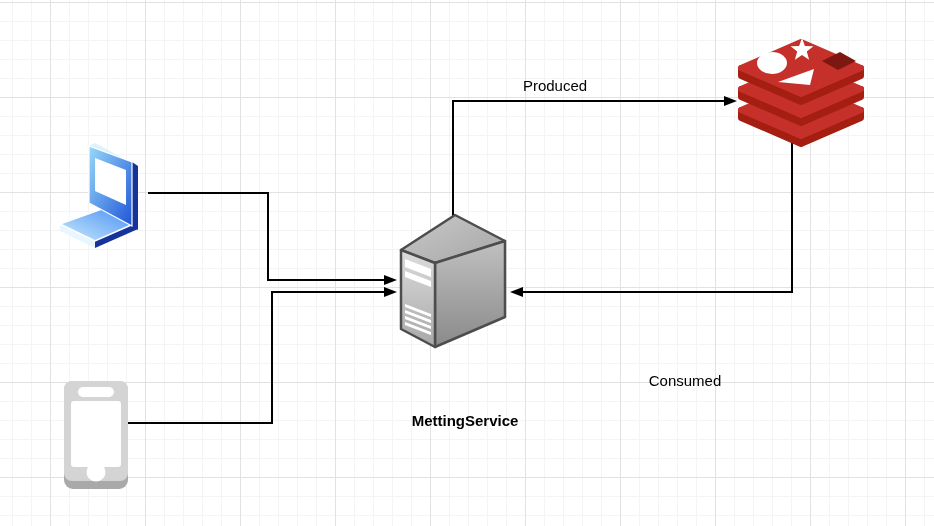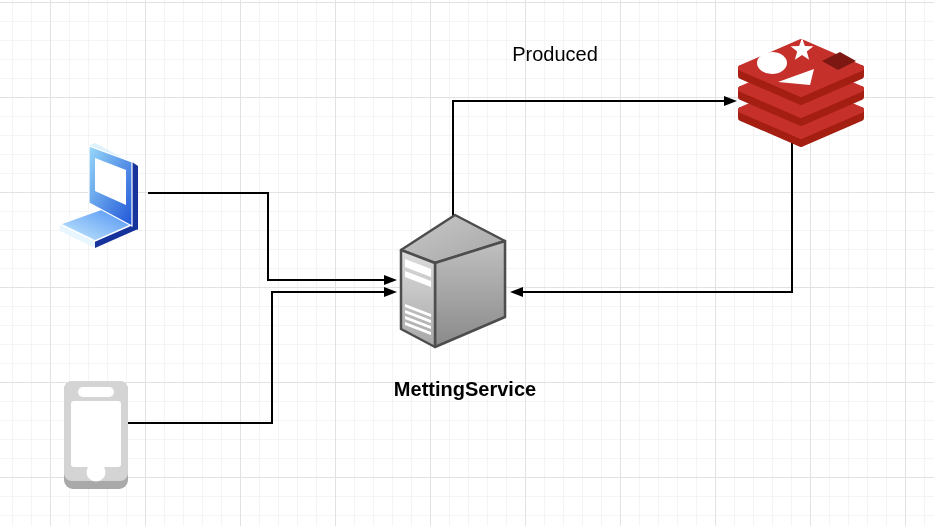--- a/index.html
+++ b/index.html
@@ -16,21 +16,21 @@
       linear-gradient(to right, #f4f4f4 1px, transparent 1px),
       linear-gradient(to bottom, #f4f4f4 1px, transparent 1px);
     background-size: 95px 95px, 95px 95px, 19px 19px, 19px 19px;
     background-position: 50px 0, 0 2px, 12px 0, 0 2px;
   }
   .edges{position:absolute;left:0;top:0;width:934px;height:526px;}
   .node{position:absolute;}
   .node svg{display:block;}
   .lbl{
     position:absolute;transform:translate(-50%,-50%);
-    font-size:20px;color:#000;white-space:nowrap;line-height:1.2;
+    font-size:15px;color:#000;white-space:nowrap;line-height:1.2;margin-top:32px;
   }
   .lbl-produced{left:555px;top:54px;}
   .lbl-consumed{left:685px;top:349px;}
   .lbl-service{left:465px;top:389px;font-weight:bold;}
   .pos-laptop{left:52px;top:139px;width:96px;height:112px;}
   .pos-phone{left:64px;top:381px;width:64px;height:108px;}
   .pos-server{left:395px;top:211px;width:116px;height:140px;}
   .pos-redis{left:736px;top:37px;width:130px;height:110px;}
 </style>
 </head>
@@ -139,15 +139,16 @@
       </g>
 
       <polygon points="66,1 68.9,9 77.4,9.3 70.8,14.5 73.1,22.7 66,18 58.9,22.7 61.2,14.5 54.6,9.3 63.1,9" fill="#FFFFFF"></polygon>
       <ellipse cx="36" cy="26" rx="15" ry="11" fill="#FFFFFF"></ellipse>
       <polygon points="42,45 78,32 74,48" fill="#FFFFFF"></polygon>
       <polygon points="86,24 104,15 120,24 102,33" fill="#7C1711"></polygon>
     </svg>
   </div>
 
   <div class="lbl lbl-produced">Produced</div>
+  <div class="lbl lbl-consumed">Consumed</div>
   <div class="lbl lbl-service">MettingService</div>
 
 </div>
 
 </body></html>

